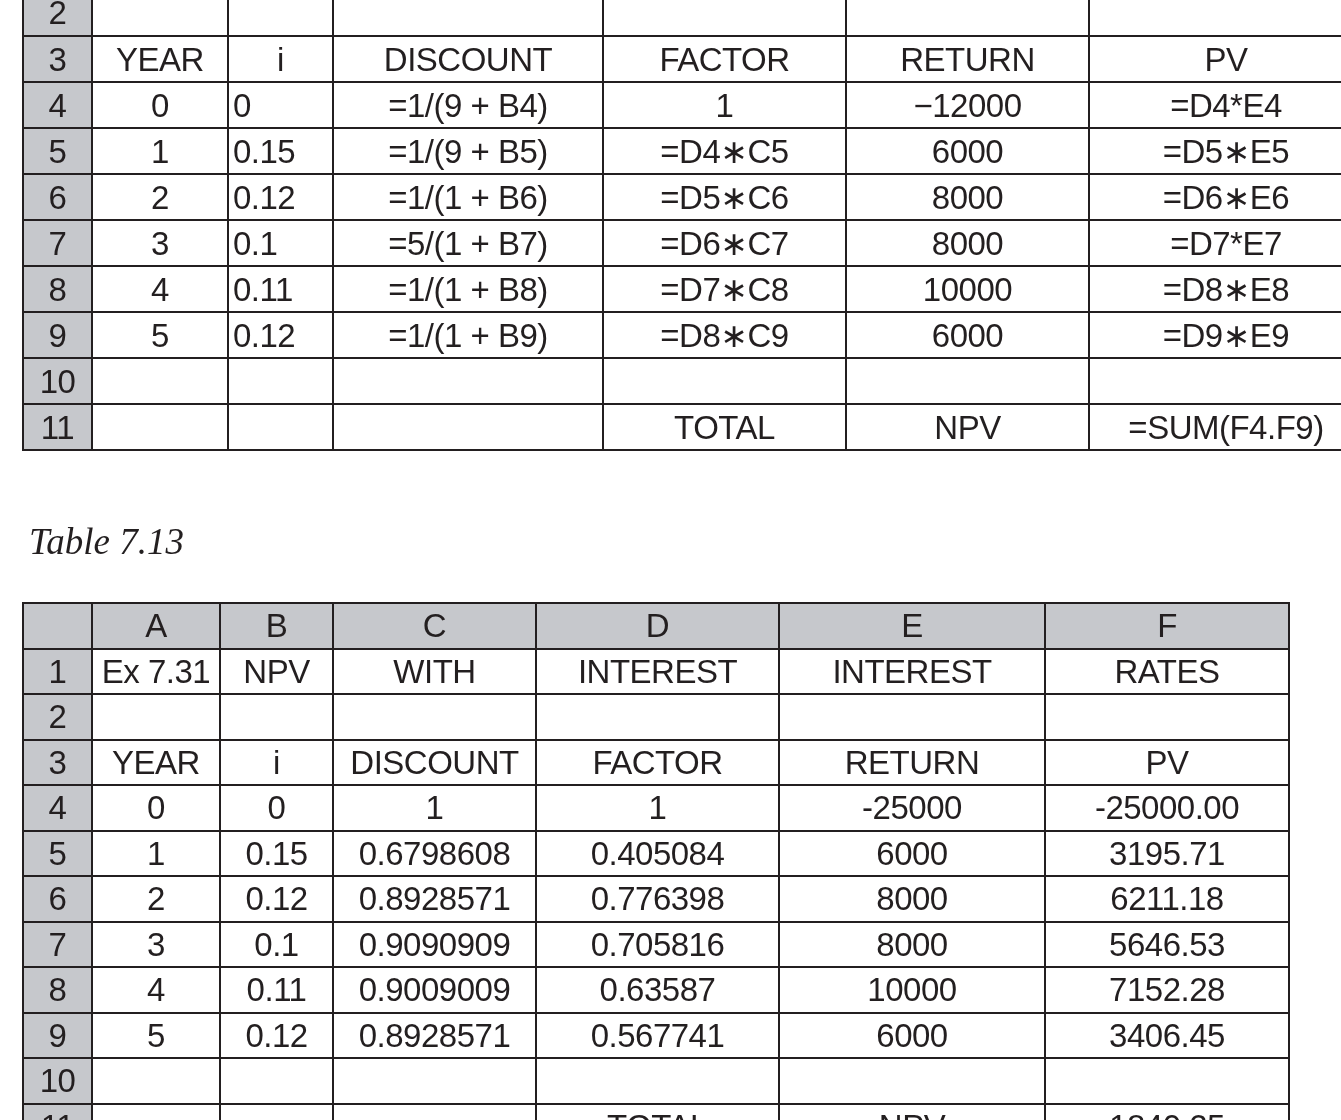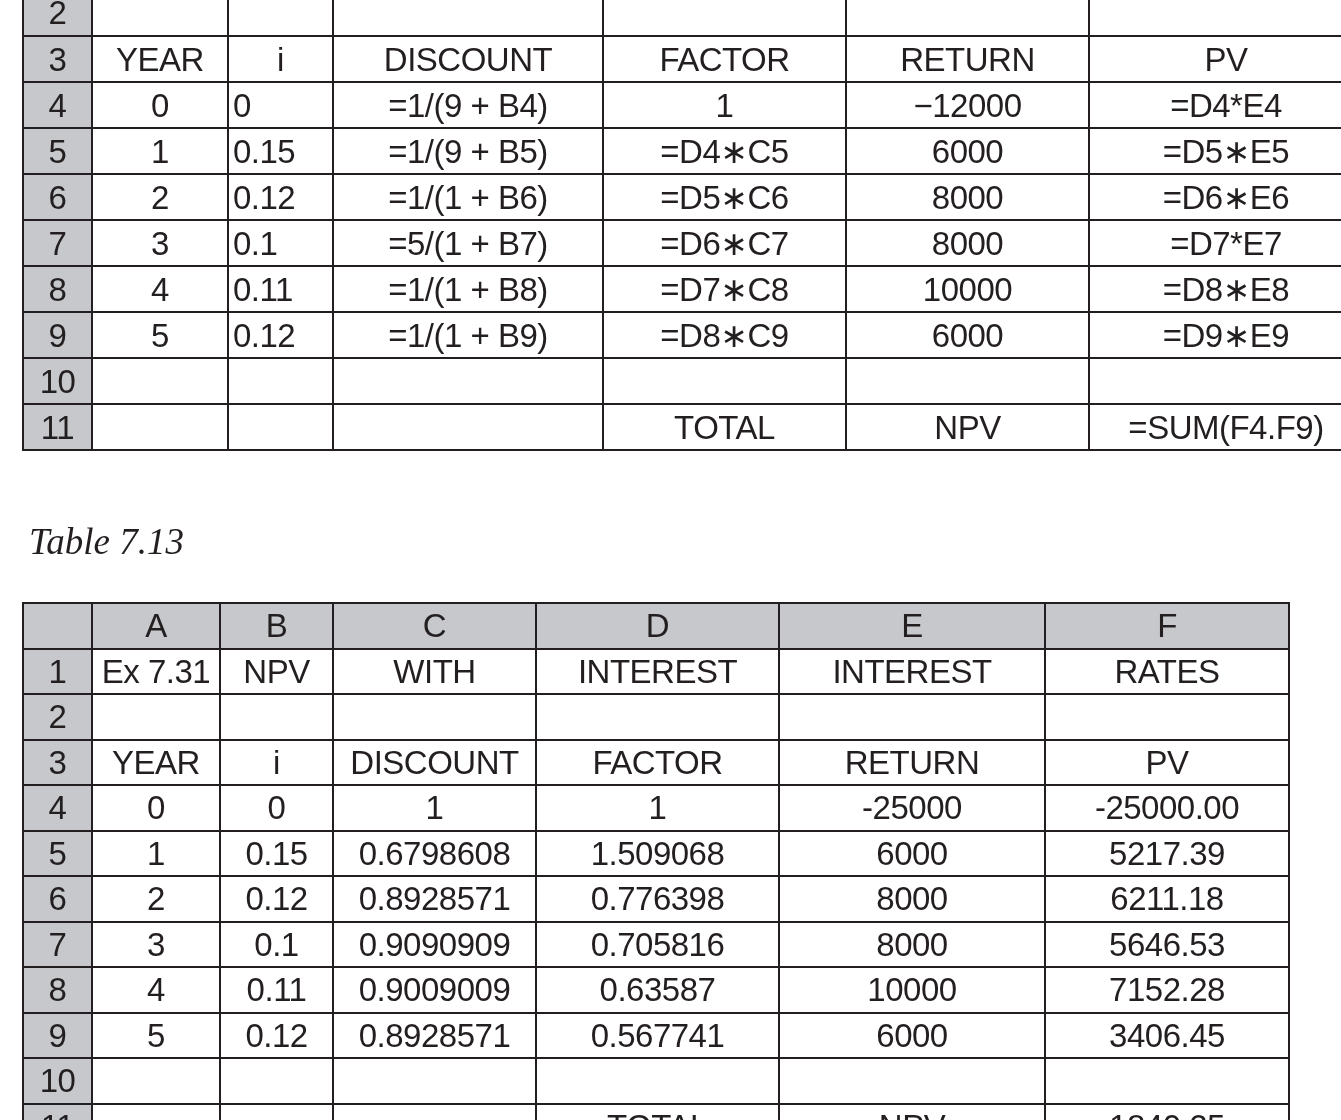--- a/index.html
+++ b/index.html
@@ -231,23 +231,23 @@
       <td>1</td>
       <td>1</td>
       <td>-25000</td>
       <td>-25000.00</td>
     </tr>
     <tr class="thick-top">
       <td class="rowhead">5</td>
       <td>1</td>
       <td>0.15</td>
       <td>0.6798608</td>
-      <td>1.509068</td>
+      <td>0.405084</td>
       <td>6000</td>
-      <td>5217.39</td>
+      <td>3195.71</td>
     </tr>
     <tr>
       <td class="rowhead">6</td>
       <td>2</td>
       <td>0.12</td>
       <td>0.8928571</td>
       <td>0.776398</td>
       <td>8000</td>
       <td>6211.18</td>
     </tr>

